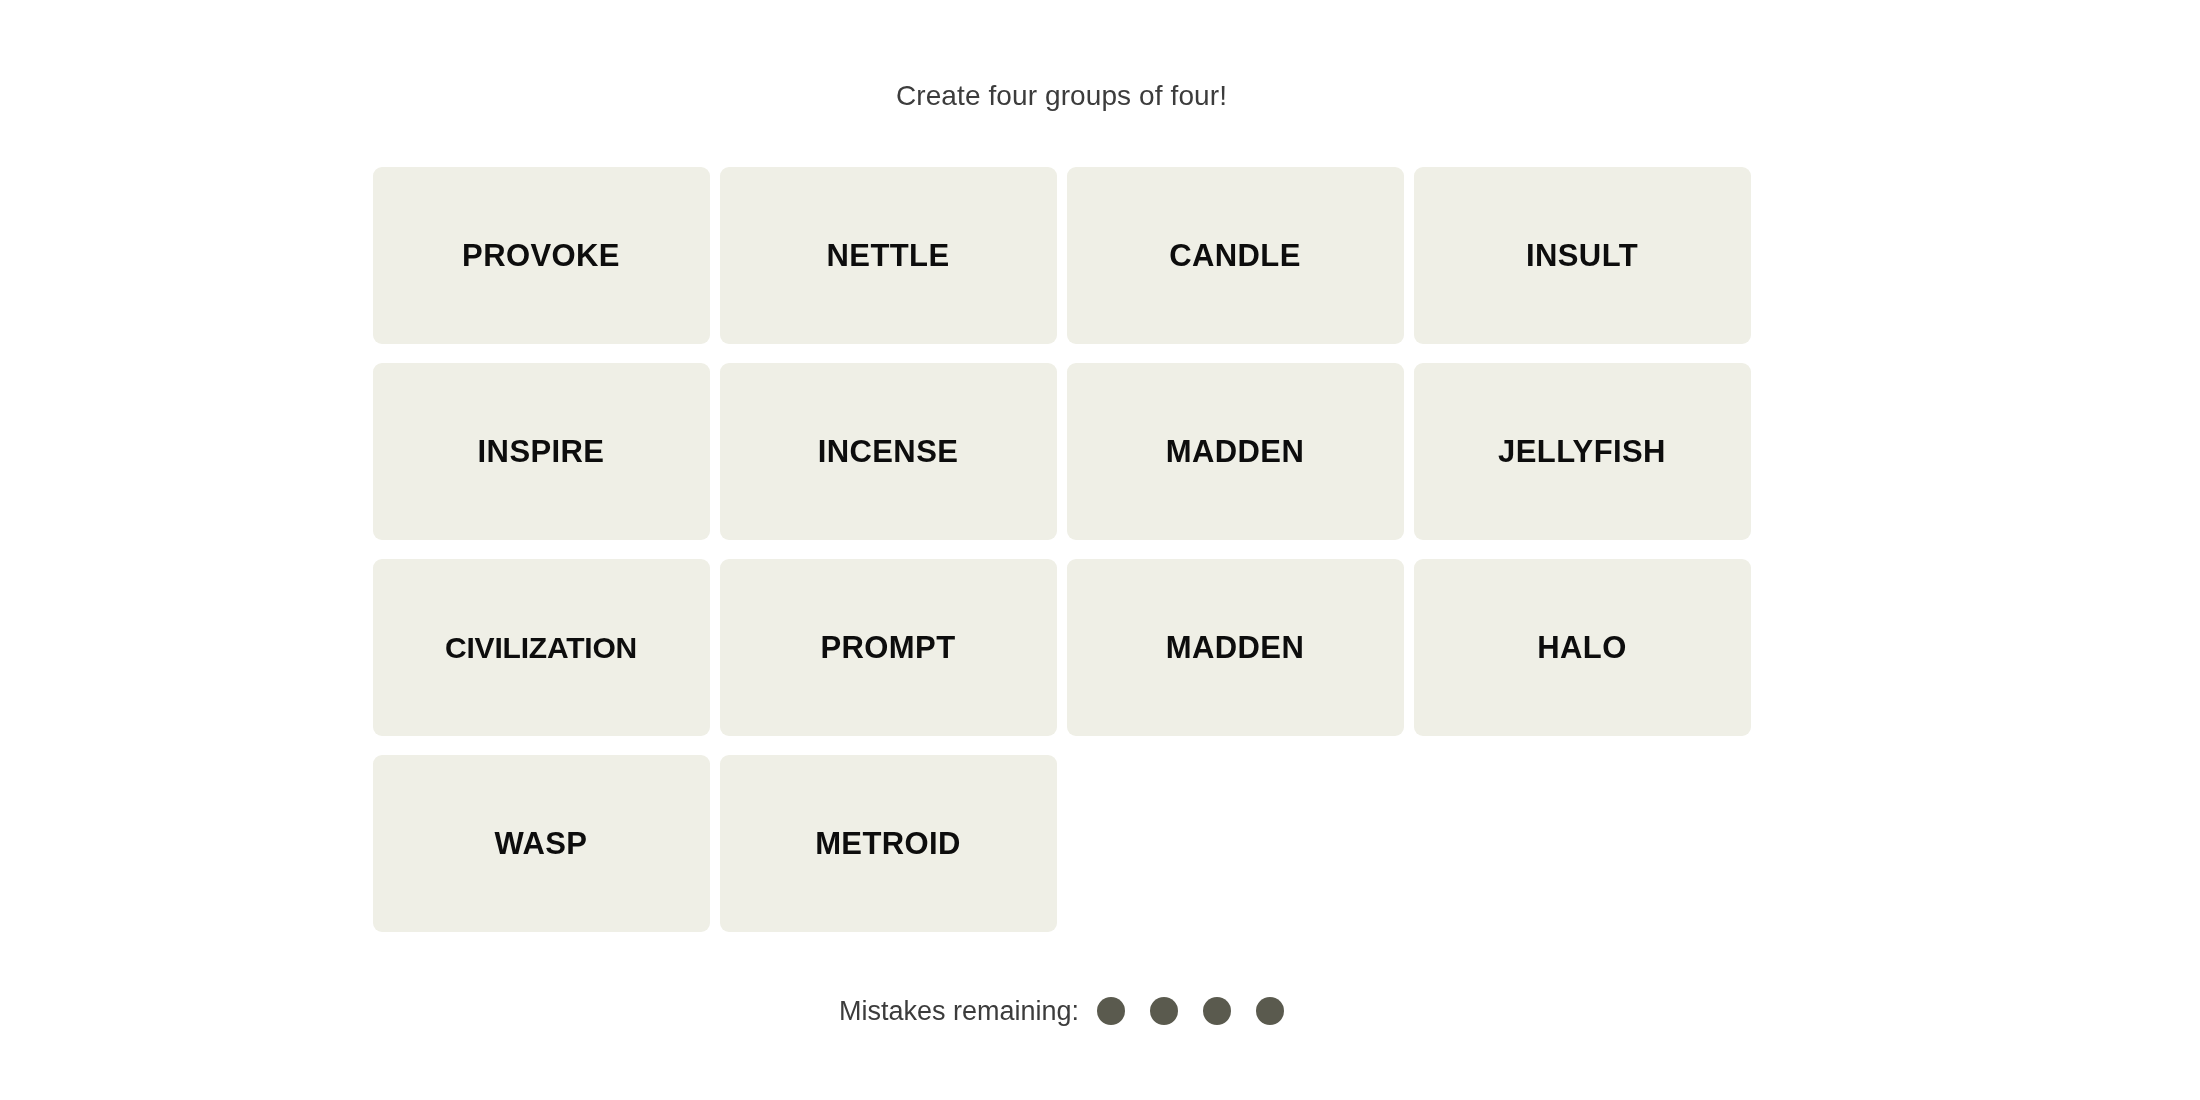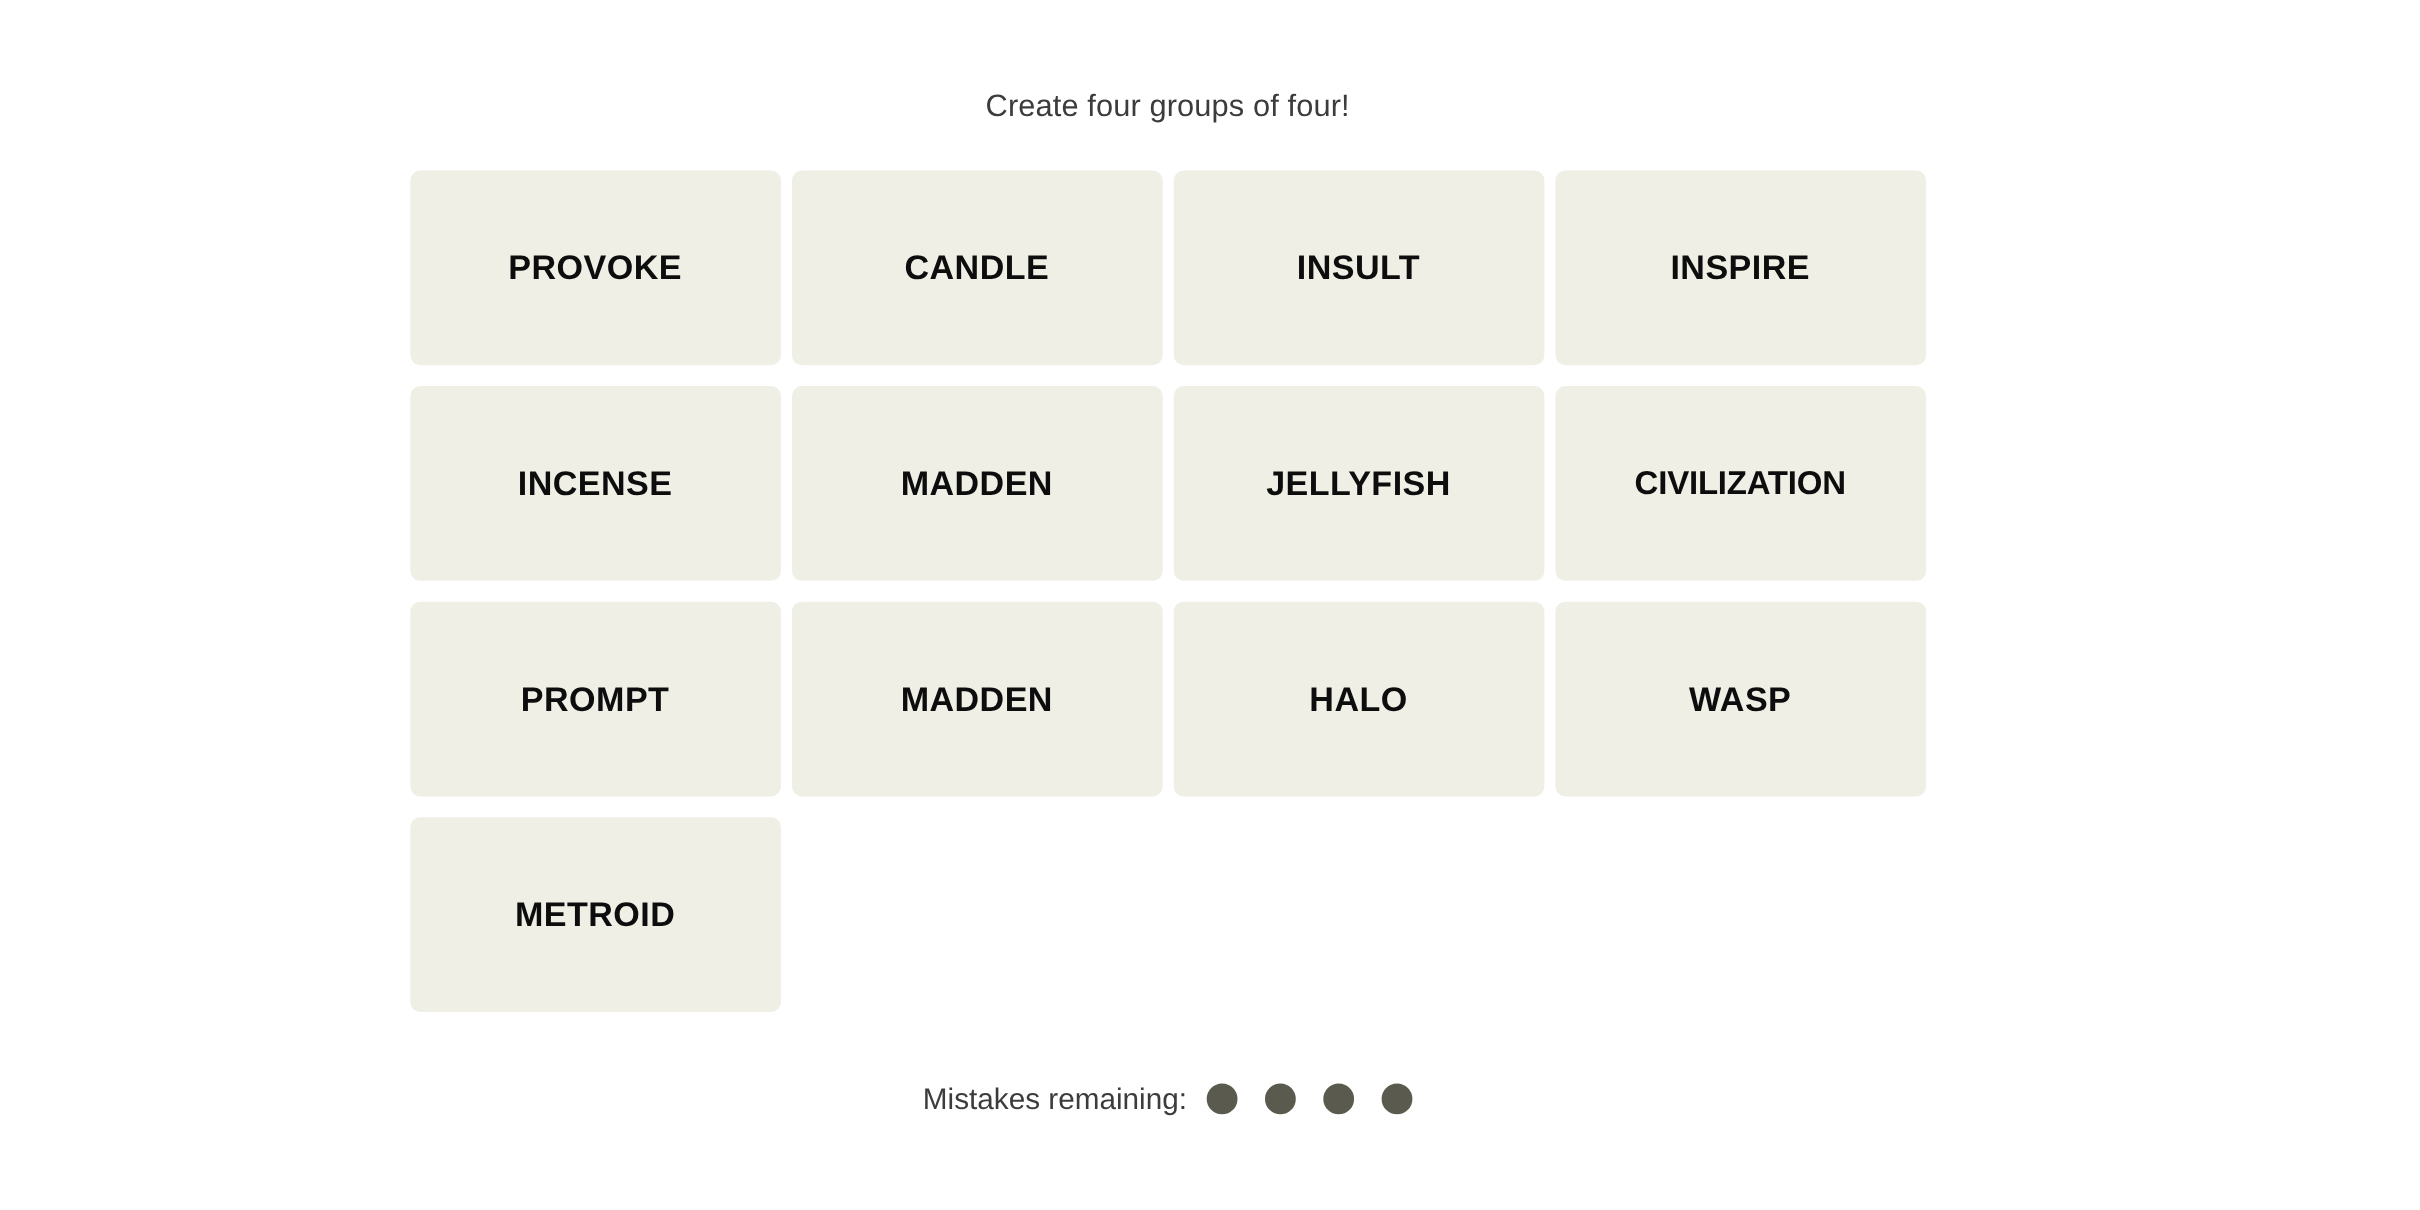--- a/index.html
+++ b/index.html
@@ -27,21 +27,21 @@
     margin-top: 82px;
     font-size: 28px;
     font-weight: 400;
     color: #3c3c3c;
     letter-spacing: 0.1px;
     line-height: 1;
     text-align: center;
   }
 
   .board {
-    margin-top: 45px;
+    margin-top: 57px;
     display: grid;
     grid-template-columns: repeat(4, 337px);
     grid-template-rows: repeat(4, 177px);
     column-gap: 10px;
     row-gap: 19px;
   }
 
   .tile {
     background: #efefe6;
     border-radius: 9px;
@@ -110,20 +110,23 @@
 <div class="game">
 
   <div class="game-title">Create four groups of four!</div>
 
   <div class="board">
 
     <div class="tile">
       <span class="tile-word">PROVOKE</span>
     </div>
     <div class="tile">
+      <span class="tile-word">NETTLE</span>
+    </div>
+    <div class="tile">
       <span class="tile-word">CANDLE</span>
     </div>
 
     <div class="tile">
       <span class="tile-word">INSULT</span>
     </div>
     <div class="tile">
       <span class="tile-word">INSPIRE</span>
     </div>
     <div class="tile">

